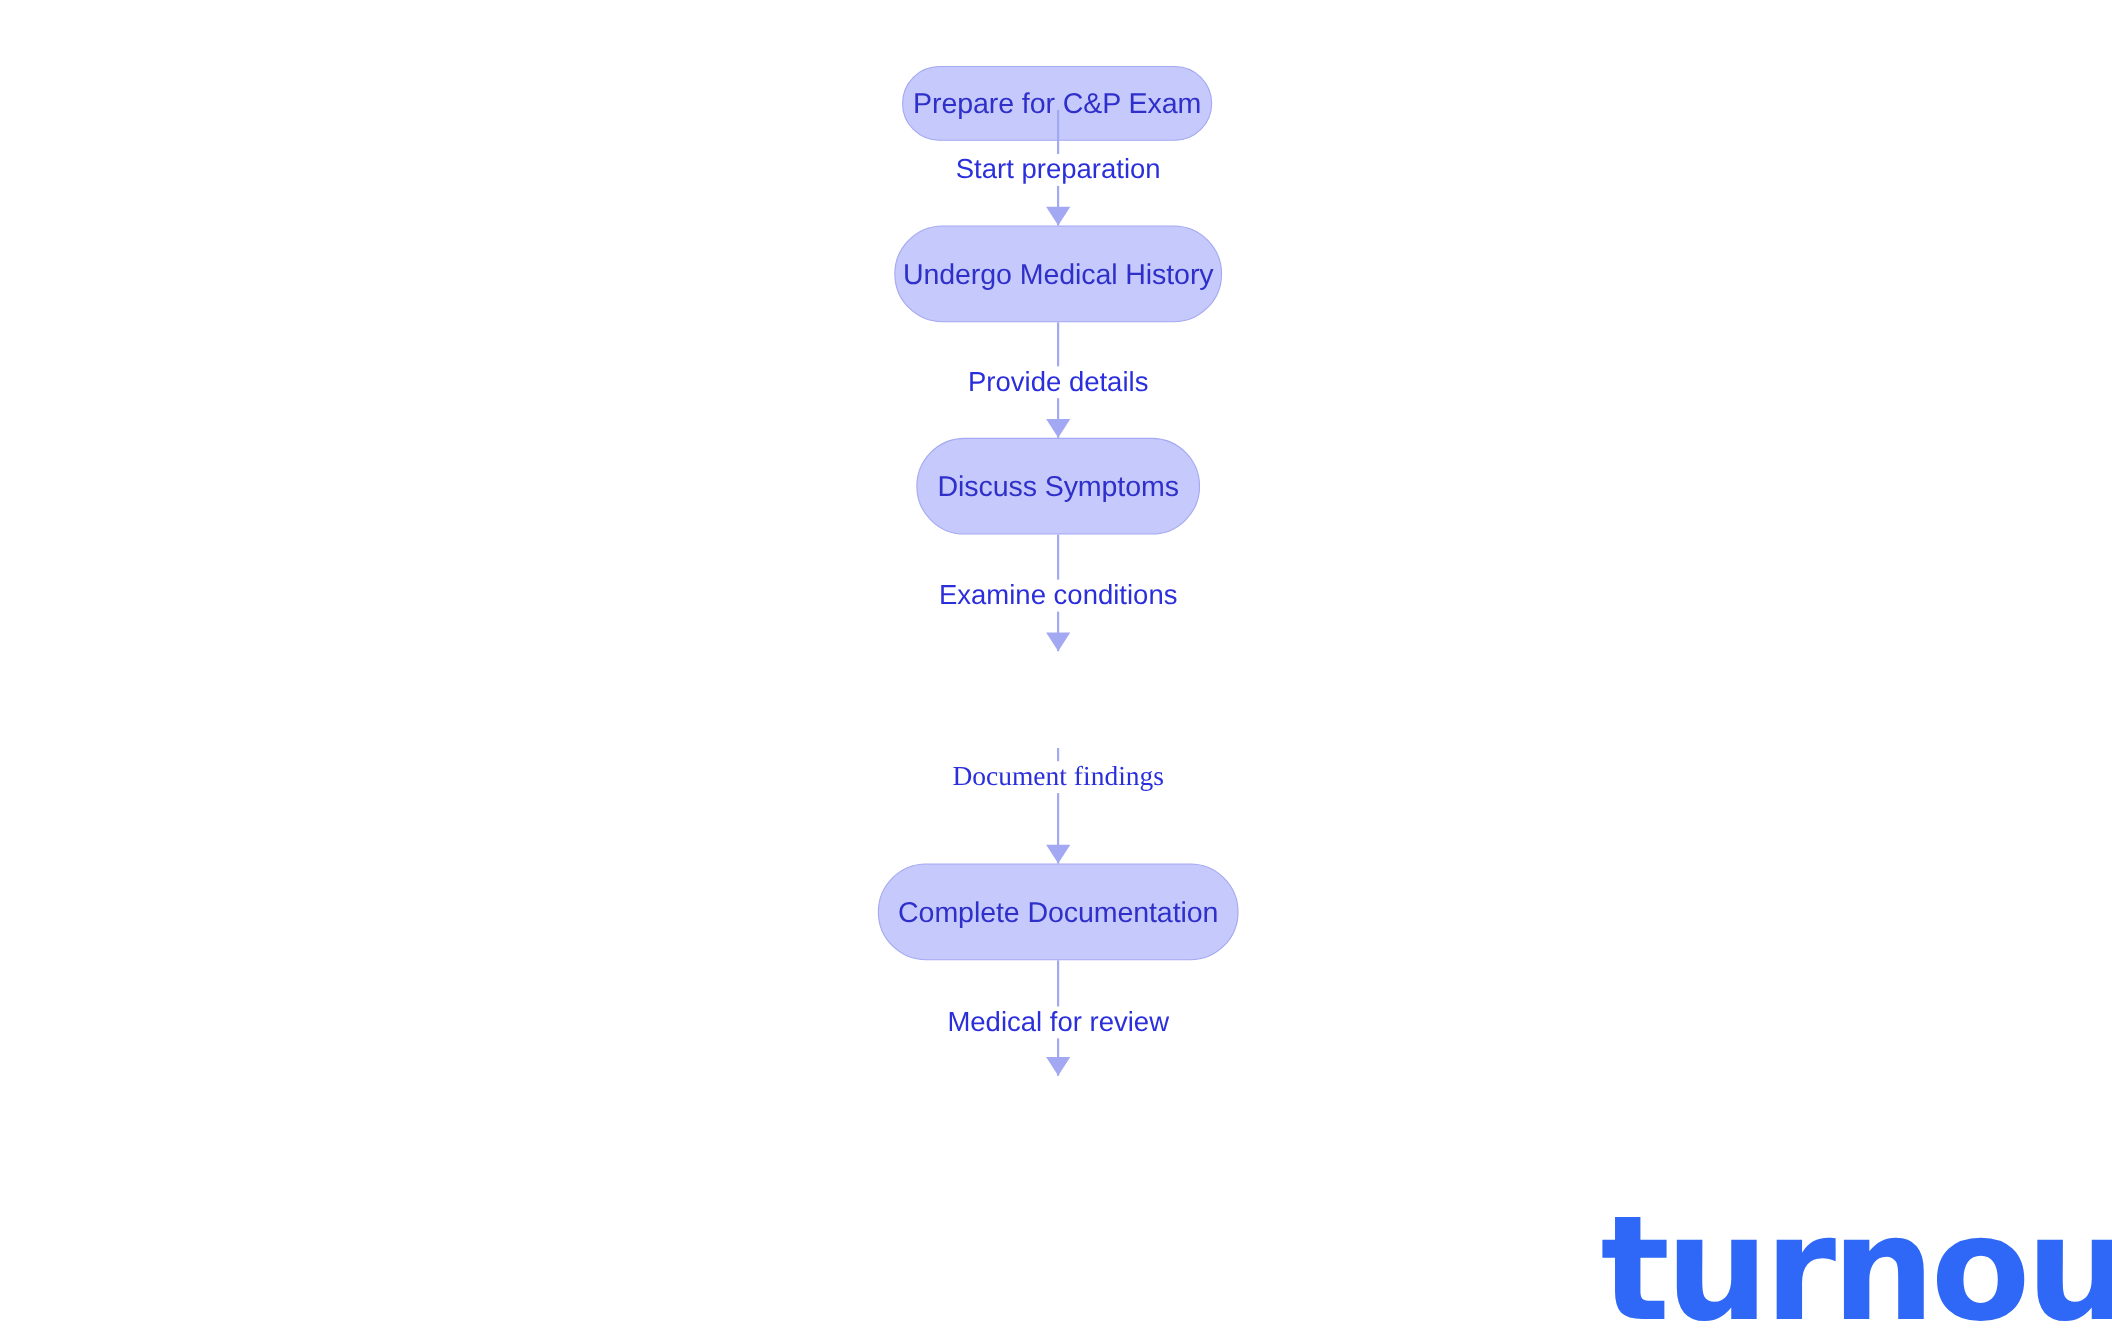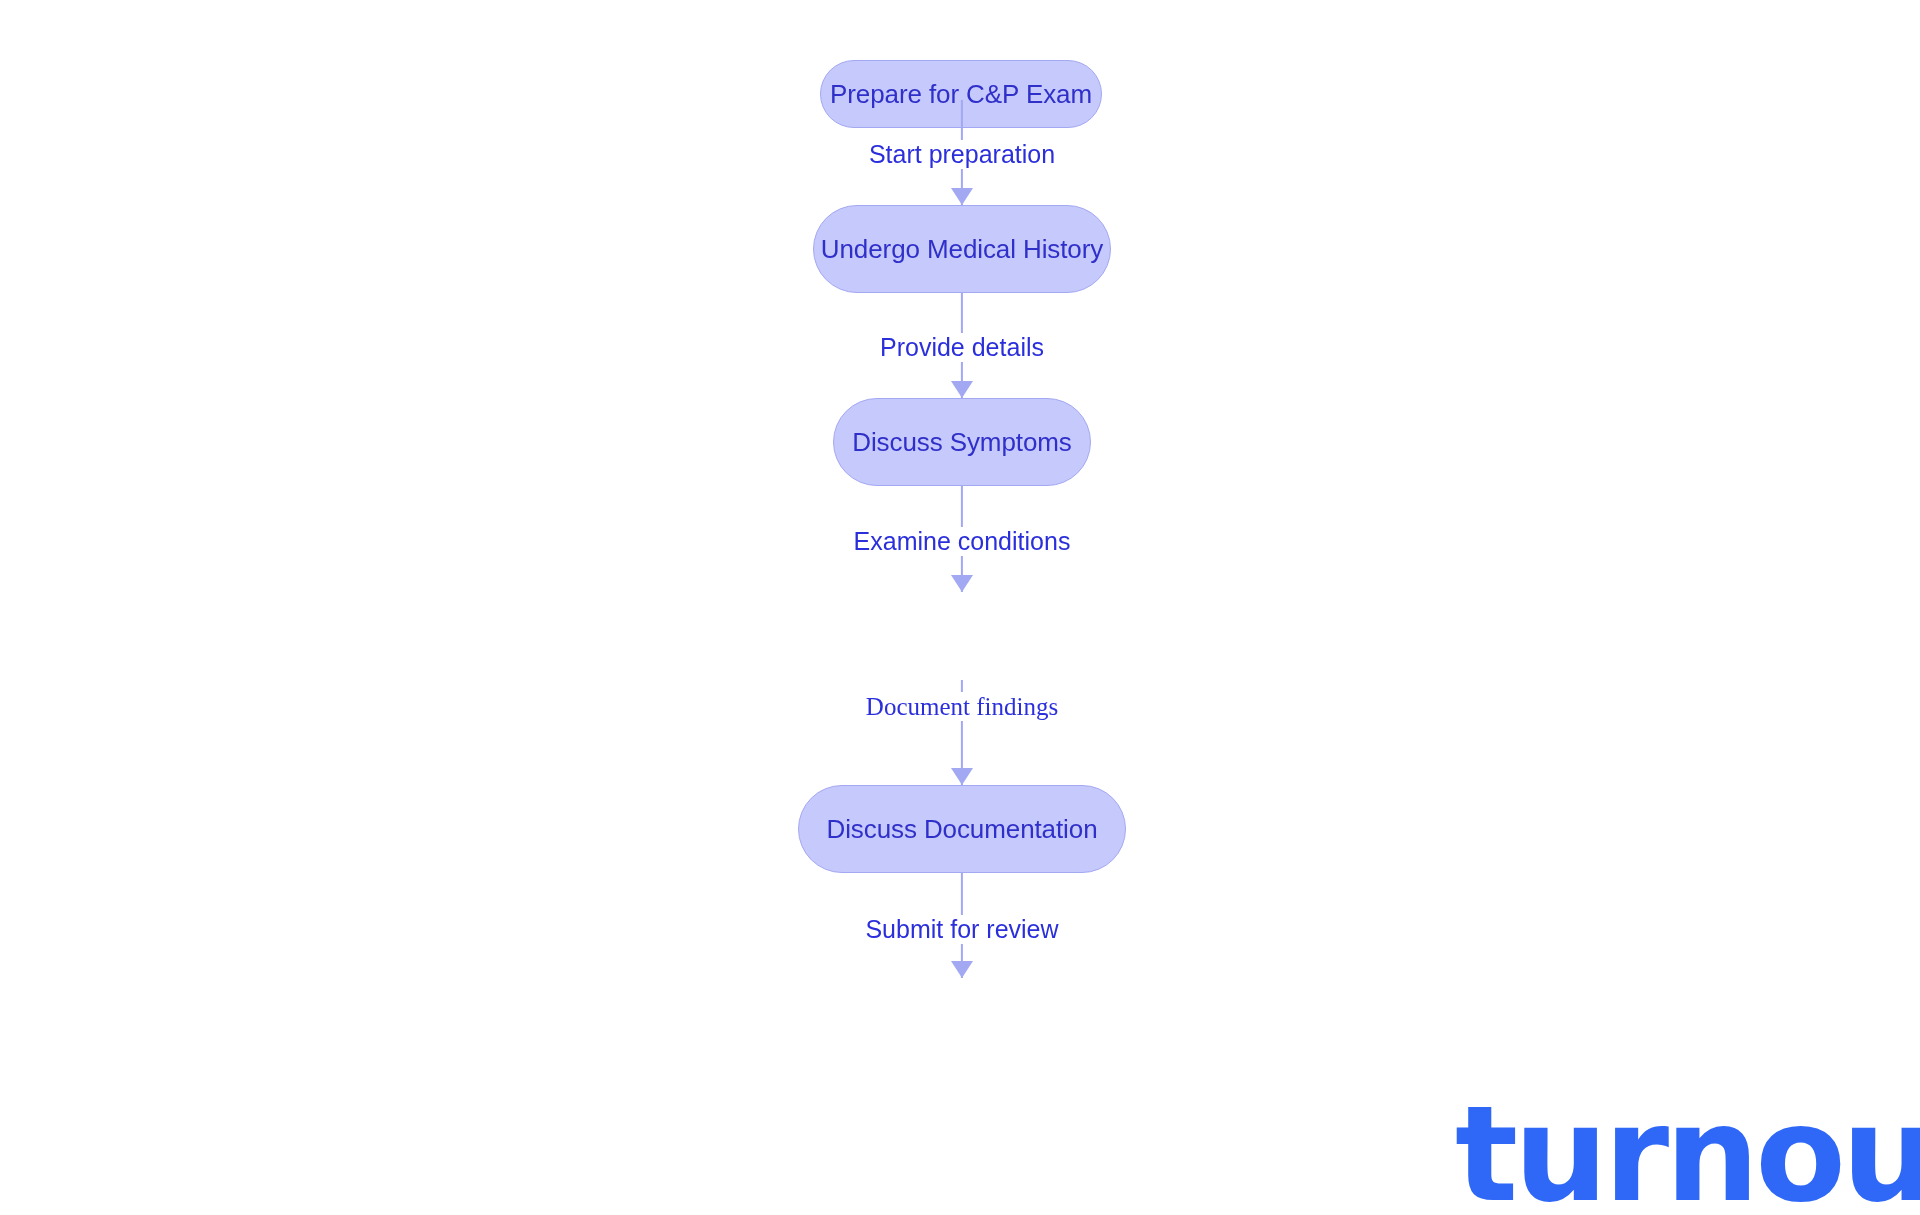--- a/index.html
+++ b/index.html
@@ -109,25 +109,25 @@
   <div class="edge-line" style="left:962px; top:486px; height:106px;"></div>
   <div class="edge-arrow" style="left:962px; top:575px;"></div>
   <div class="edge-label" style="left:962px; top:527px;"><span>Examine conditions</span></div>
 
 
   <div class="edge-line" style="left:962px; top:680px; height:105px;"></div>
   <div class="edge-arrow" style="left:962px; top:768px;"></div>
   <div class="edge-label" style="left:962px; top:692px;font-family:Liberation Serif, serif;"><span>Document findings</span></div>
 
   <div class="flow-node" style="left:798px; top:785px; width:328px; height:88px;">
-    <span>Discuss Documentation</span>
+    <span>Complete Documentation</span>
   </div>
 
   <div class="edge-line" style="left:962px; top:873px; height:105px;"></div>
   <div class="edge-arrow" style="left:962px; top:961px;"></div>
-  <div class="edge-label" style="left:962px; top:915px;"><span>Submit for review</span></div>
+  <div class="edge-label" style="left:962px; top:915px;"><span>Medical for review</span></div>
 
 
 </div>
 
 <div id="brand-logo" style="left:1455px; top:1088px;">
   <span>turnout</span>
 </div>
 
 </body></html>

